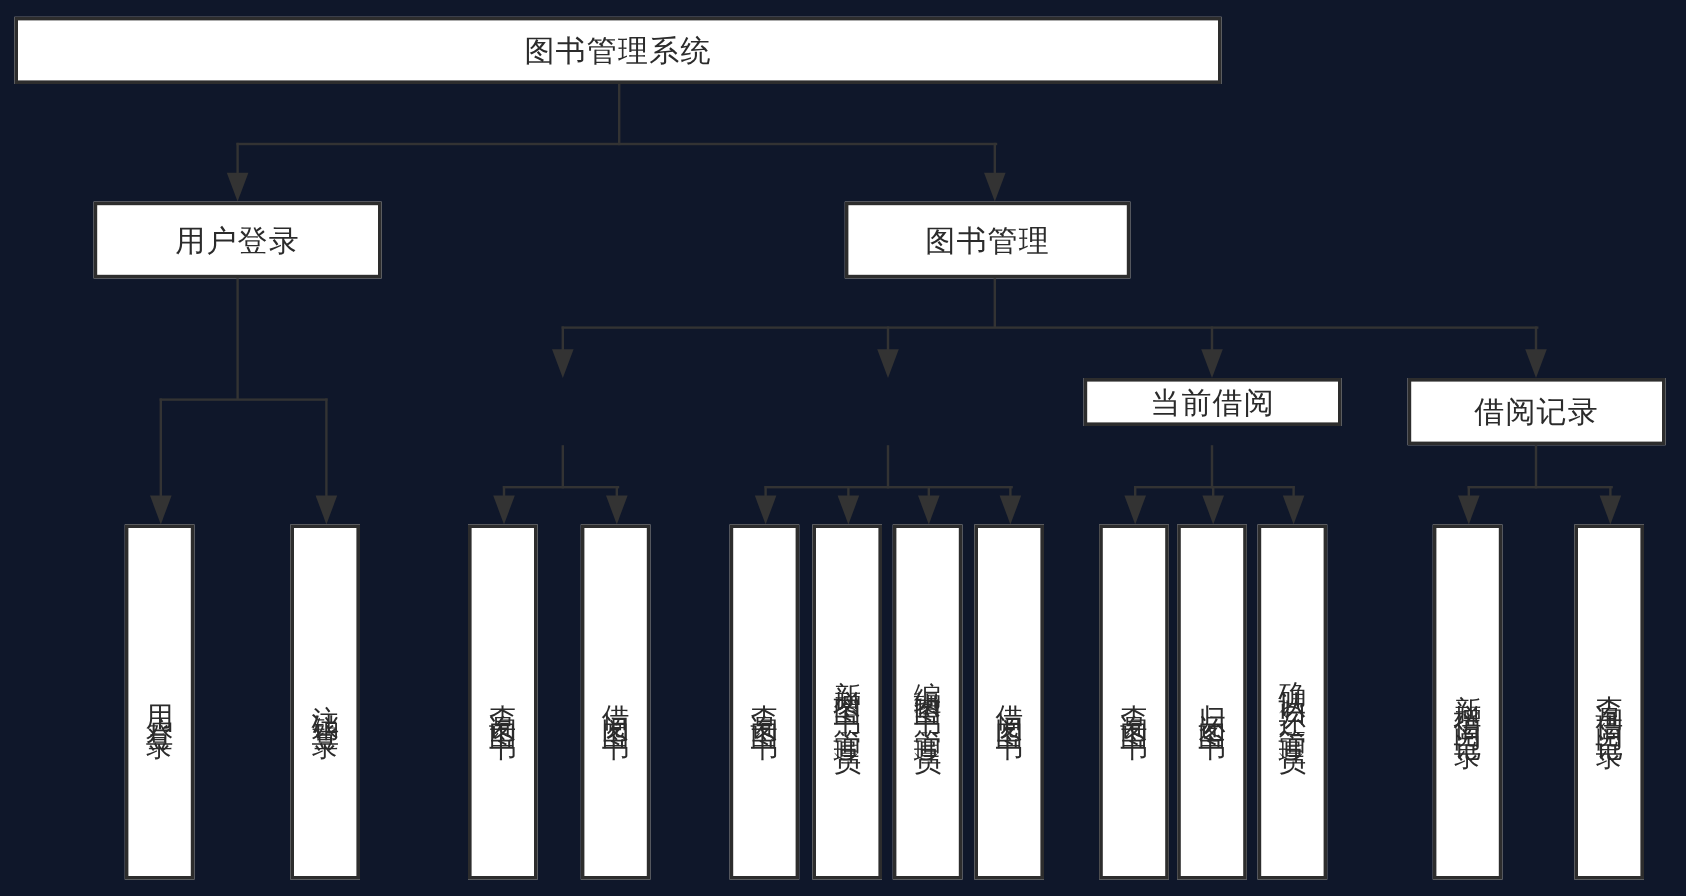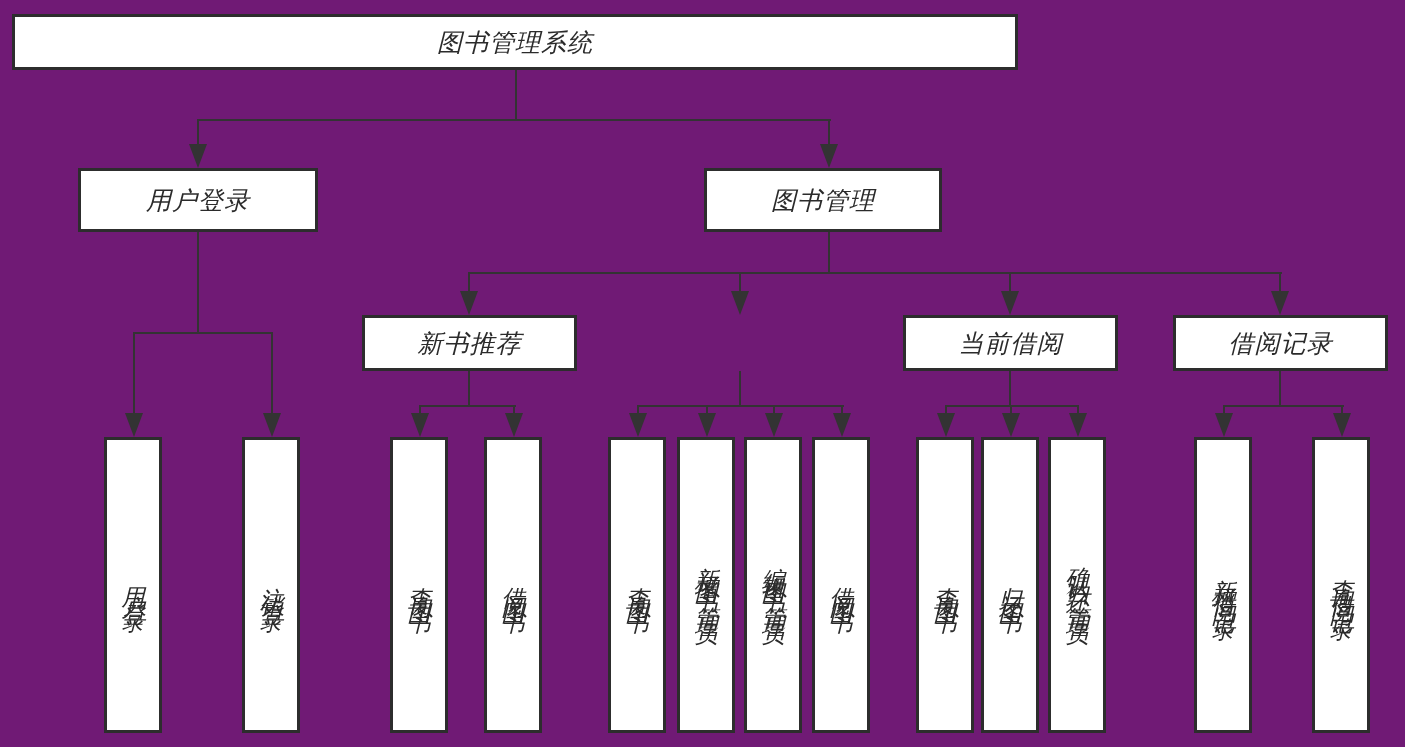--- a/index.html
+++ b/index.html
@@ -1,23 +1,22 @@
 <!DOCTYPE html>
 <html><head>
 <meta charset="utf-8">
 <style>
   html,body{margin:0;padding:0;background:#ffffff;}
   *{box-sizing:border-box;}
   .canvas{
     position:relative;
     width:1405px;height:747px;
-    background:#701a75;
+    background:#0f172a;
     font-family:"Liberation Sans", sans-serif;
     overflow:hidden;
-    font-style:italic;
   }
   
   .box{
     position:absolute;
     background:#ffffff;
     border:3px solid #2d2d2d;
     display:flex;align-items:center;justify-content:center;
     color:#2b2b2b;
   }
   .h-box{font-size:25px;letter-spacing:1px;}
@@ -88,24 +87,21 @@
   <div class="ln ln-h" style="left:468px;top:272px;width:814px;"></div>
   <div class="ln ln-v" style="left:468px;top:272px;height:21px;"></div>
   <div class="arrow" style="left:460px;top:291px;"></div>
   <div class="ln ln-v" style="left:739px;top:272px;height:21px;"></div>
   <div class="arrow" style="left:731px;top:291px;"></div>
   <div class="ln ln-v" style="left:1009px;top:272px;height:21px;"></div>
   <div class="arrow" style="left:1001px;top:291px;"></div>
   <div class="ln ln-v" style="left:1279px;top:272px;height:21px;"></div>
   <div class="arrow" style="left:1271px;top:291px;"></div>
 
-  <div class="box h-box" style="left:362px;top:315px;width:215px;height:56px;">
-    <span>新书推荐</span>
-  </div>
-  <div class="box h-box" style="left:903px;top:315px;width:215px;height:56px;">
+  <div class="box h-box" style="left:903px;top:315px;width:215px;height:40px;">
     <span>当前借阅</span>
   </div>
   <div class="box h-box" style="left:1173px;top:315px;width:215px;height:56px;">
     <span>借阅记录</span>
   </div>
 
   <div class="ln ln-v" style="left:468px;top:371px;height:36px;"></div>
   <div class="ln ln-h" style="left:419px;top:405px;width:97px;"></div>
   <div class="ln ln-v" style="left:419px;top:405px;height:10px;"></div>
   <div class="arrow" style="left:411px;top:413px;"></div>

